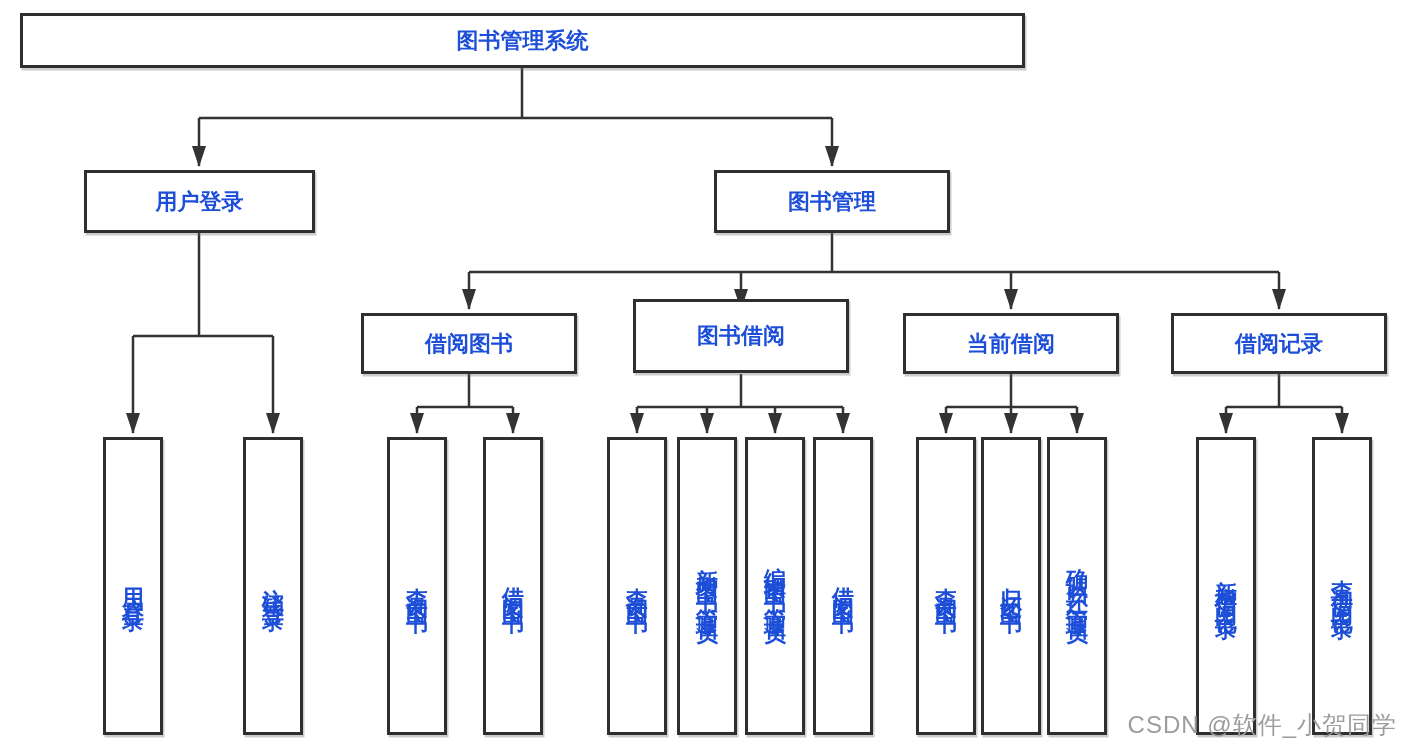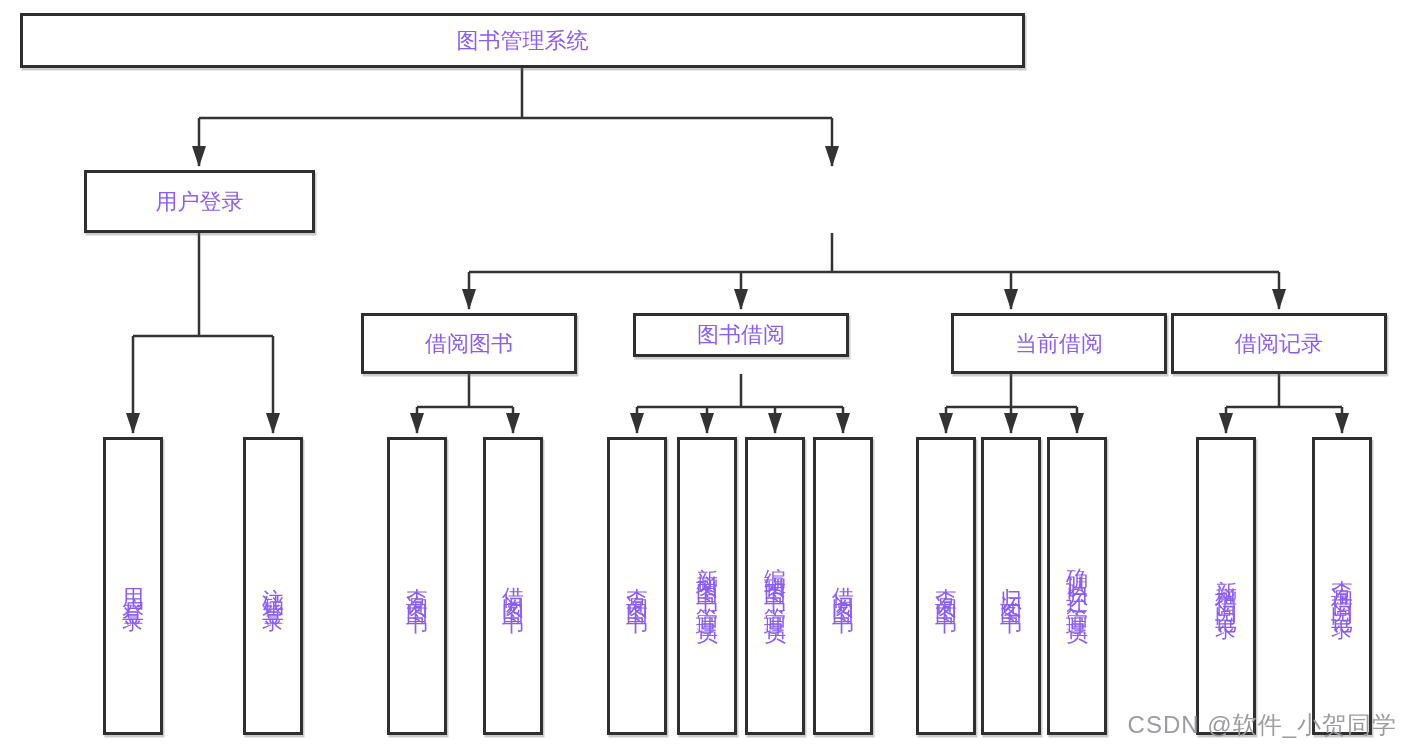--- a/index.html
+++ b/index.html
@@ -20,23 +20,24 @@
   }
   .box {
     position: absolute;
     box-sizing: border-box;
     border: 3px solid #2f2f2f;
     background: #ffffff;
     display: flex;
     align-items: center;
     justify-content: center;
     font-size: 22px;
-    color: #8b5cf6;
+    color: #1d4ed8;
     box-shadow: 1.5px 2.5px 0 rgba(110,110,110,0.35);
     white-space: nowrap;
+    font-weight: bold;
   }
   .vbox {
     writing-mode: vertical-rl;
     text-orientation: mixed;
     letter-spacing: 8px;
     font-size: 22px;
     line-height: 1;
   }
   .watermark {
     position: absolute;
@@ -92,24 +93,25 @@
 
       <path d="M1279 374 V407 M1226 407 H1342"></path>
       <path d="M1226 407 V433" marker-end="url(#ah)"></path>
       <path d="M1342 407 V433" marker-end="url(#ah)"></path>
     </g>
   </svg>
 
   <div class="box" style="left:20px; top:13px; width:1005px; height:55px;">图书管理系统</div>
 
   <div class="box" style="left:84px; top:170px; width:231px; height:63px;">用户登录</div>
+  <div class="box" style="left:714px; top:170px; width:236px; height:63px;">图书管理</div>
 
   <div class="box" style="left:361px; top:313px; width:216px; height:61px;">借阅图书</div>
-  <div class="box" style="left:633px; top:313px; width:216px; height:44px;">图书借阅</div>
-  <div class="box" style="left:903px; top:313px; width:216px; height:61px;margin-left:48px;">当前借阅</div>
+  <div class="box" style="left:633px; top:299px; width:216px; height:74px;">图书借阅</div>
+  <div class="box" style="left:903px; top:313px; width:216px; height:61px;">当前借阅</div>
   <div class="box" style="left:1171px; top:313px; width:216px; height:61px;">借阅记录</div>
 
   <div class="box vbox" style="left:103px; top:437px; width:60px; height:298px;">用户登录</div>
   <div class="box vbox" style="left:243px; top:437px; width:60px; height:298px;">注销登录</div>
 
   <div class="box vbox" style="left:387px; top:437px; width:60px; height:298px;">查询图书</div>
   <div class="box vbox" style="left:483px; top:437px; width:60px; height:298px;">借阅图书</div>
 
   <div class="box vbox" style="left:607px; top:437px; width:60px; height:298px;">查询图书</div>
   <div class="box vbox" style="left:677px; top:437px; width:60px; height:298px;">新增图书（管理员）</div>

